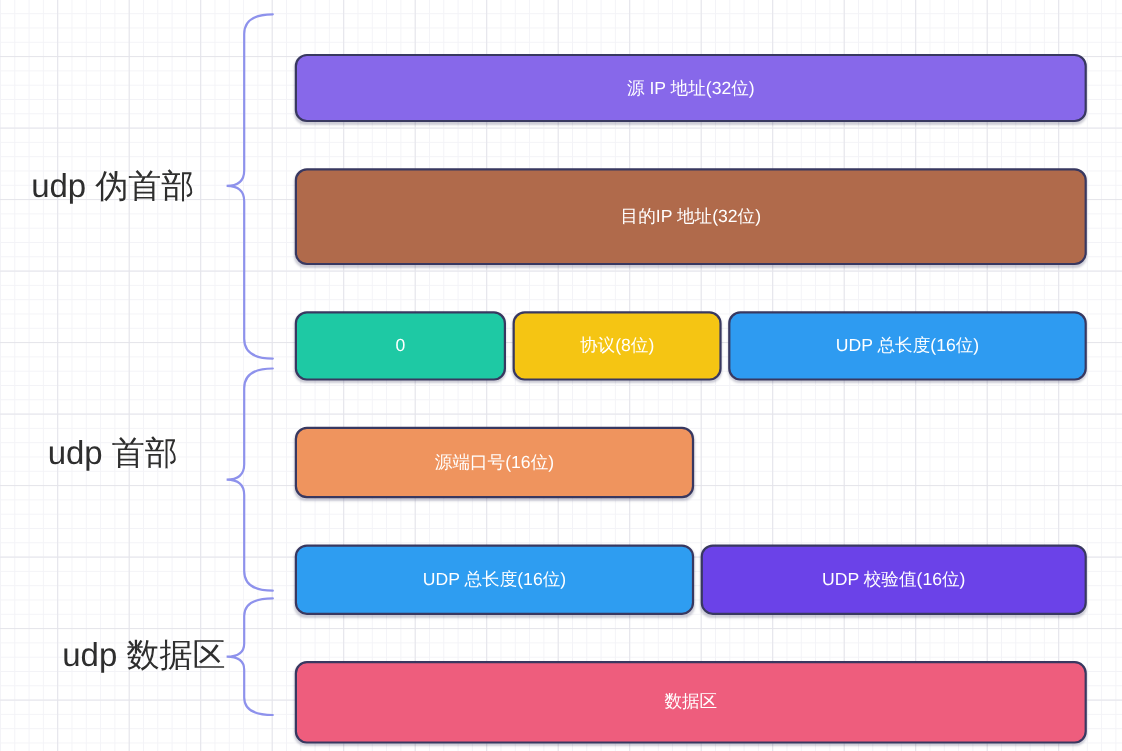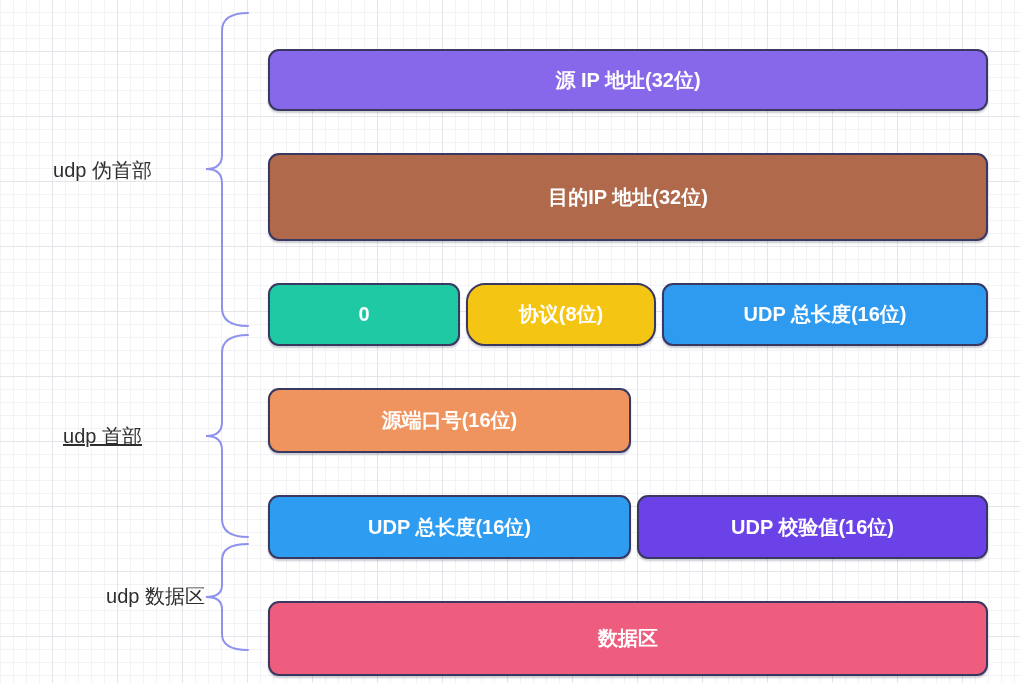--- a/index.html
+++ b/index.html
@@ -29,27 +29,27 @@
     width: 1020px; height: 683px;
     pointer-events: none;
   }
   .side-label {
     position: absolute;
     left: 0;
     width: 205px;
     height: 44px;
     line-height: 44px;
     text-align: center;
-    font-size: 20px;
+    font-size: 30px;
     font-weight: 500;
     color: #2e2e2e;
     white-space: nowrap;
   }
   .lbl-1 { top: 148px; }
-  .lbl-2 { top: 414px; text-decoration: underline; }
+  .lbl-2 { top: 391px; }
   .lbl-3 { top: 574px; text-align: right; }
 
   .rows {
     position: absolute;
     left: 268px;
     top: 13px;
     width: 720px;
     display: flex;
     flex-direction: column;
     gap: 6px;
@@ -68,22 +68,22 @@
 
   .cell {
     box-sizing: border-box;
     display: flex;
     align-items: center;
     justify-content: center;
     flex: 1 1 auto;
     border: 2px solid #383860;
     border-radius: 11px;
     color: #ffffff;
-    font-size: 20px;
-    font-weight: 700;
+    font-size: 16px;
+    font-weight: 400;
     white-space: nowrap;
     box-shadow: 0 2px 2px rgba(50,50,90,0.25);
     margin-top: 36px;
   }
   .w-192 { flex: 0 0 192px; }
   .w-190 { flex: 0 0 190px; }
   .w-363 { flex: 0 0 363px; }
 </style>
 </head>
 <body>
@@ -105,21 +105,21 @@
     <div class="row r1">
       <div class="cell" style="background-color: rgb(135, 104, 234);">源 IP 地址(32位)</div>
     </div>
 
     <div class="row r2">
       <div class="cell" style="background-color: rgb(176, 106, 75);">目的IP 地址(32位)</div>
     </div>
 
     <div class="row r3">
       <div class="cell w-192" style="background-color: rgb(30, 201, 164);">0</div>
-      <div class="cell w-190" style="background-color: rgb(245, 197, 19); border-radius: 19px;">协议(8位)</div>
+      <div class="cell w-190" style="background-color: rgb(245, 197, 19);">协议(8位)</div>
       <div class="cell" style="background-color: rgb(46, 155, 241);">UDP 总长度(16位)</div>
     </div>
 
     <div class="row r4">
       <div class="cell w-363" style="background-color: rgb(239, 148, 94);">源端口号(16位)</div>
     </div>
 
     <div class="row r5">
       <div class="cell w-363" style="background-color: rgb(46, 157, 241);">UDP 总长度(16位)</div>
       <div class="cell" style="background-color: rgb(107, 66, 232);">UDP 校验值(16位)</div>

